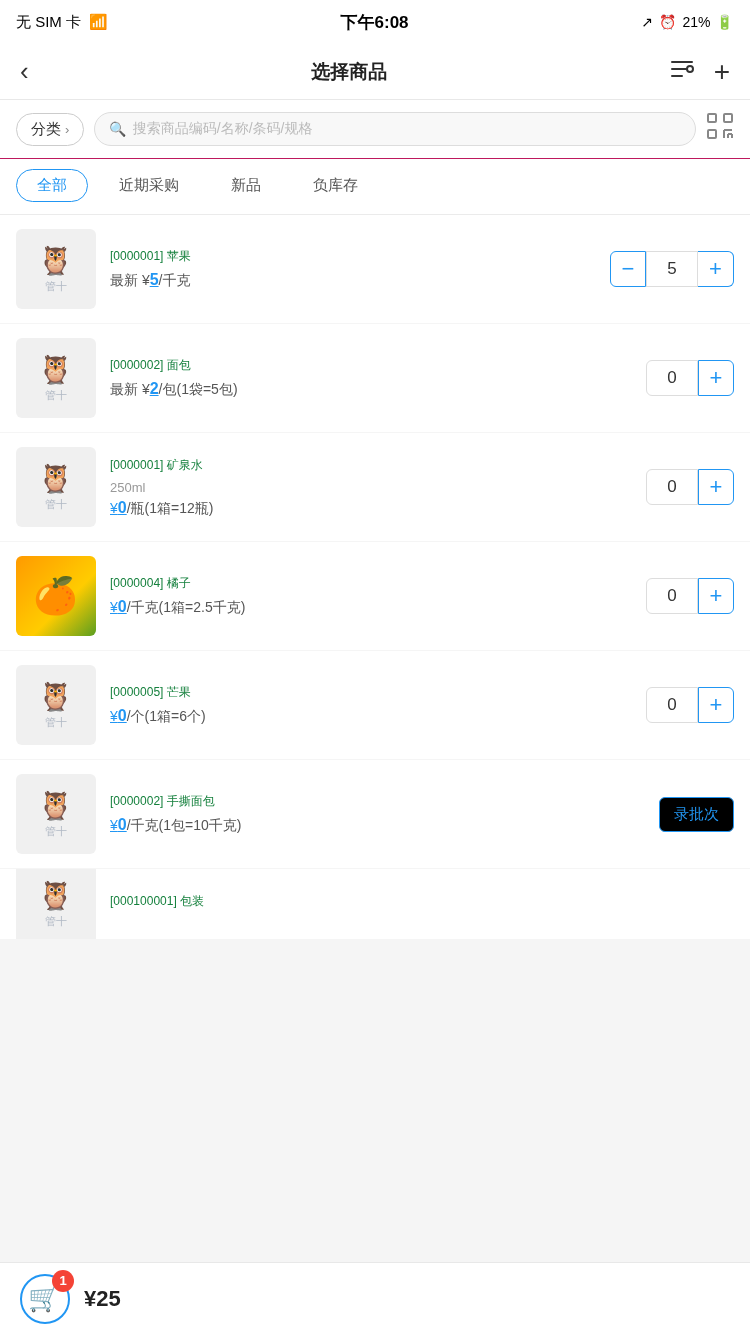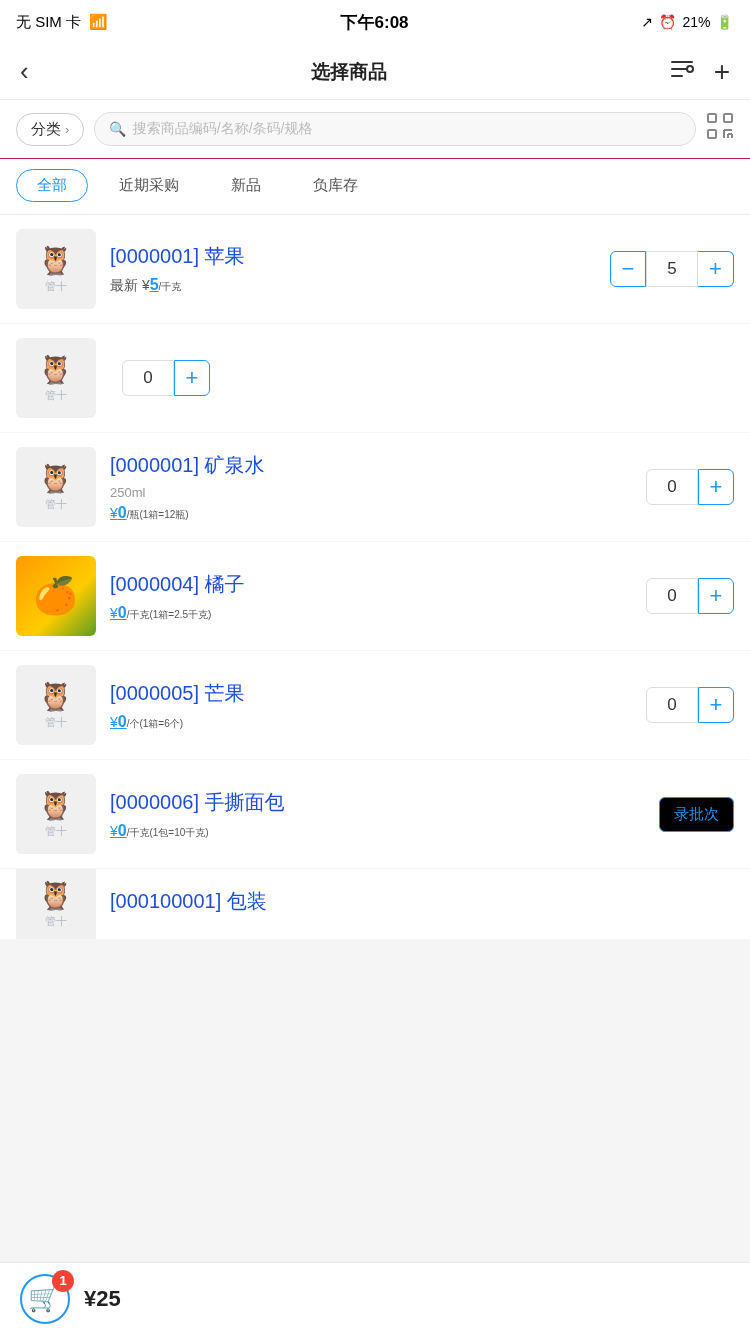--- a/index.html
+++ b/index.html
@@ -137,43 +137,43 @@
     }
     .owl-text {
       font-size: 11px;
       color: #b0b8c4;
       margin-top: 2px;
     }
     .product-info {
       flex: 1;
     }
     .product-name {
-      font-size: 20px;
-      color: #1d4ed8;
+      font-size: 12px;
+      color: #15803d;
       font-weight: 500;
       margin-bottom: 6px;
     }
     .product-spec {
       font-size: 13px;
       color: #999;
       margin-bottom: 4px;
     }
     .product-price {
       font-size: 14px;
       color: #555;
     }
     .price-highlight {
       color: #2196f3;
       font-size: 16px;
       font-weight: 700;
       text-decoration: underline;
     }
     .price-unit {
       color: #555;
-      font-size: 10px;
+      font-size: 14px;
     }
     .price-yuan {
       color: #2196f3;
       font-size: 14px;
       text-decoration: underline;
     }
 
     
     .qty-control {
       display: flex;
@@ -411,20 +411,26 @@
     </div>
   </div>
 
   <div class="product-item">
     <div class="product-thumb">
       <div class="thumb-placeholder">
         <span class="owl-icon">🦉</span>
         <span class="owl-text">管十</span>
       </div>
     </div>
+    <div class="product-info">
+      <div class="product-name">[0000002] 面包</div>
+      <div class="product-price">
+        <span>最新 ¥</span><span class="price-highlight">2</span><span class="price-unit">/包(1袋=5包)</span>
+      </div>
+    </div>
     <div class="qty-control">
       <div class="qty-value-box" style="border-radius:6px 0 0 6px;border:1.5px solid #ddd;">0</div>
       <button class="qty-btn qty-btn-plus" style="border-left:1.5px solid #2196f3;">+</button>
     </div>
   </div>
 
   <div class="product-item" style="min-height:100px;">
     <div class="product-thumb">
       <div class="thumb-placeholder">
         <span class="owl-icon">🦉</span>
@@ -480,21 +486,21 @@
   </div>
 
   <div class="product-item">
     <div class="product-thumb">
       <div class="thumb-placeholder">
         <span class="owl-icon">🦉</span>
         <span class="owl-text">管十</span>
       </div>
     </div>
     <div class="product-info">
-      <div class="product-name">[0000006] 手撕面包</div>
+      <div class="product-name">[0000002] 手撕面包</div>
       <div class="product-price">
         <span class="price-yuan">¥</span><span class="price-highlight">0</span><span class="price-unit">/千克(1包=10千克)</span>
       </div>
     </div>
     <button class="batch-btn">录批次</button>
   </div>
 
   <div class="product-item-partial">
     <div class="product-thumb">
       <div class="thumb-placeholder">

